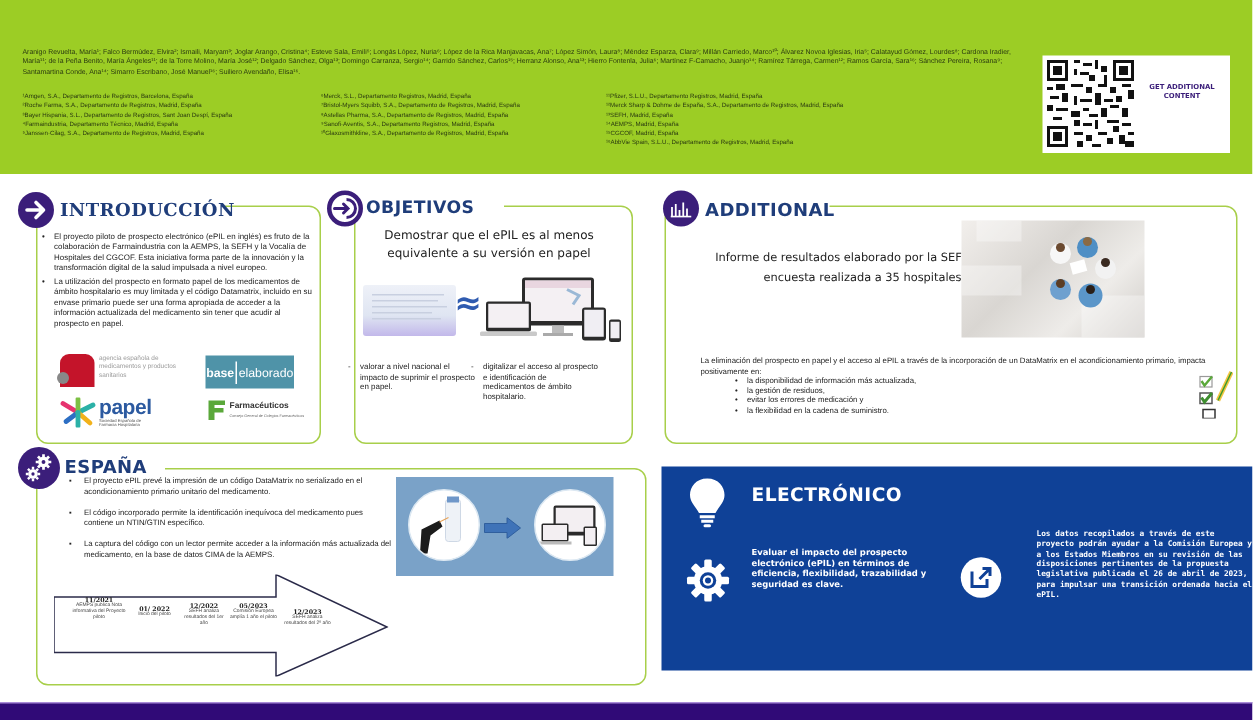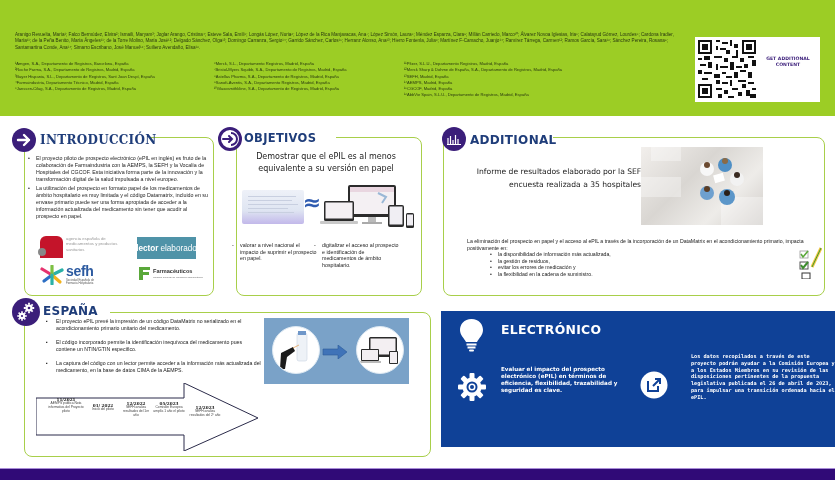--- a/index.html
+++ b/index.html
@@ -198,34 +198,34 @@
   <li>El proyecto piloto de prospecto electrónico (ePIL en inglés) es fruto de la colaboración de Farmaindustria con la AEMPS, la SEFH y la Vocalía de Hospitales del CGCOF. Esta iniciativa forma parte de la innovación y la transformación digital de la salud impulsada a nivel europeo.</li>
   <li>La utilización del prospecto en formato papel de los medicamentos de ámbito hospitalario es muy limitada y el código Datamatrix, incluido en su envase primario puede ser una forma apropiada de acceder a la información actualizada del medicamento sin tener que acudir al prospecto en papel.</li>
 </ul>
 
 <div class="logo-aemps">
   <div class="aemps-mark"></div>
   <div class="aemps-dot"></div>
   <div class="aemps-text">agencia española de medicamentos y productos sanitarios</div>
 </div>
 <div class="logo-farma">
-  <b>lector</b>
+  <b>base</b>
     <span class="bar"></span>
     <span>elaborado</span>
 </div>
 <div class="logo-sefh">
   <svg class="sefh-star" viewBox="0 0 24 20">
     <path d="M12 10 L2 4" stroke="#e6336f" stroke-width="3.2" stroke-linecap="round"></path>
     <path d="M12 10 L22 5" stroke="#2bb1a7" stroke-width="3.2" stroke-linecap="round"></path>
     <path d="M12 10 L4 16" stroke="#2d6fc4" stroke-width="3.2" stroke-linecap="round"></path>
     <path d="M12 10 L20 17" stroke="#f2b21b" stroke-width="3.2" stroke-linecap="round"></path>
     <path d="M12 10 L12 1" stroke="#7cc043" stroke-width="3.2" stroke-linecap="round"></path>
     <path d="M12 10 L12 19" stroke="#2bb1a7" stroke-width="3.2" stroke-linecap="round"></path>
   </svg>
-  <div class="sefh-word">sefh</div>
+  <div class="sefh-word">papel</div>
   <div class="sefh-sub">Sociedad Española de Farmacia Hospitalaria</div>
 </div>
 <div class="logo-farmaceuticos">
   <svg class="fc-mark" viewBox="0 0 14 16">
     <path d="M2 2h11v3H6v2h6v3H6v5H2z" fill="#5aa83a"></path>
   </svg>
   <div class="fc-text">Farmacéuticos</div>
   <div class="fc-sub">Consejo General de Colegios Farmacéuticos</div>
 </div>
 

